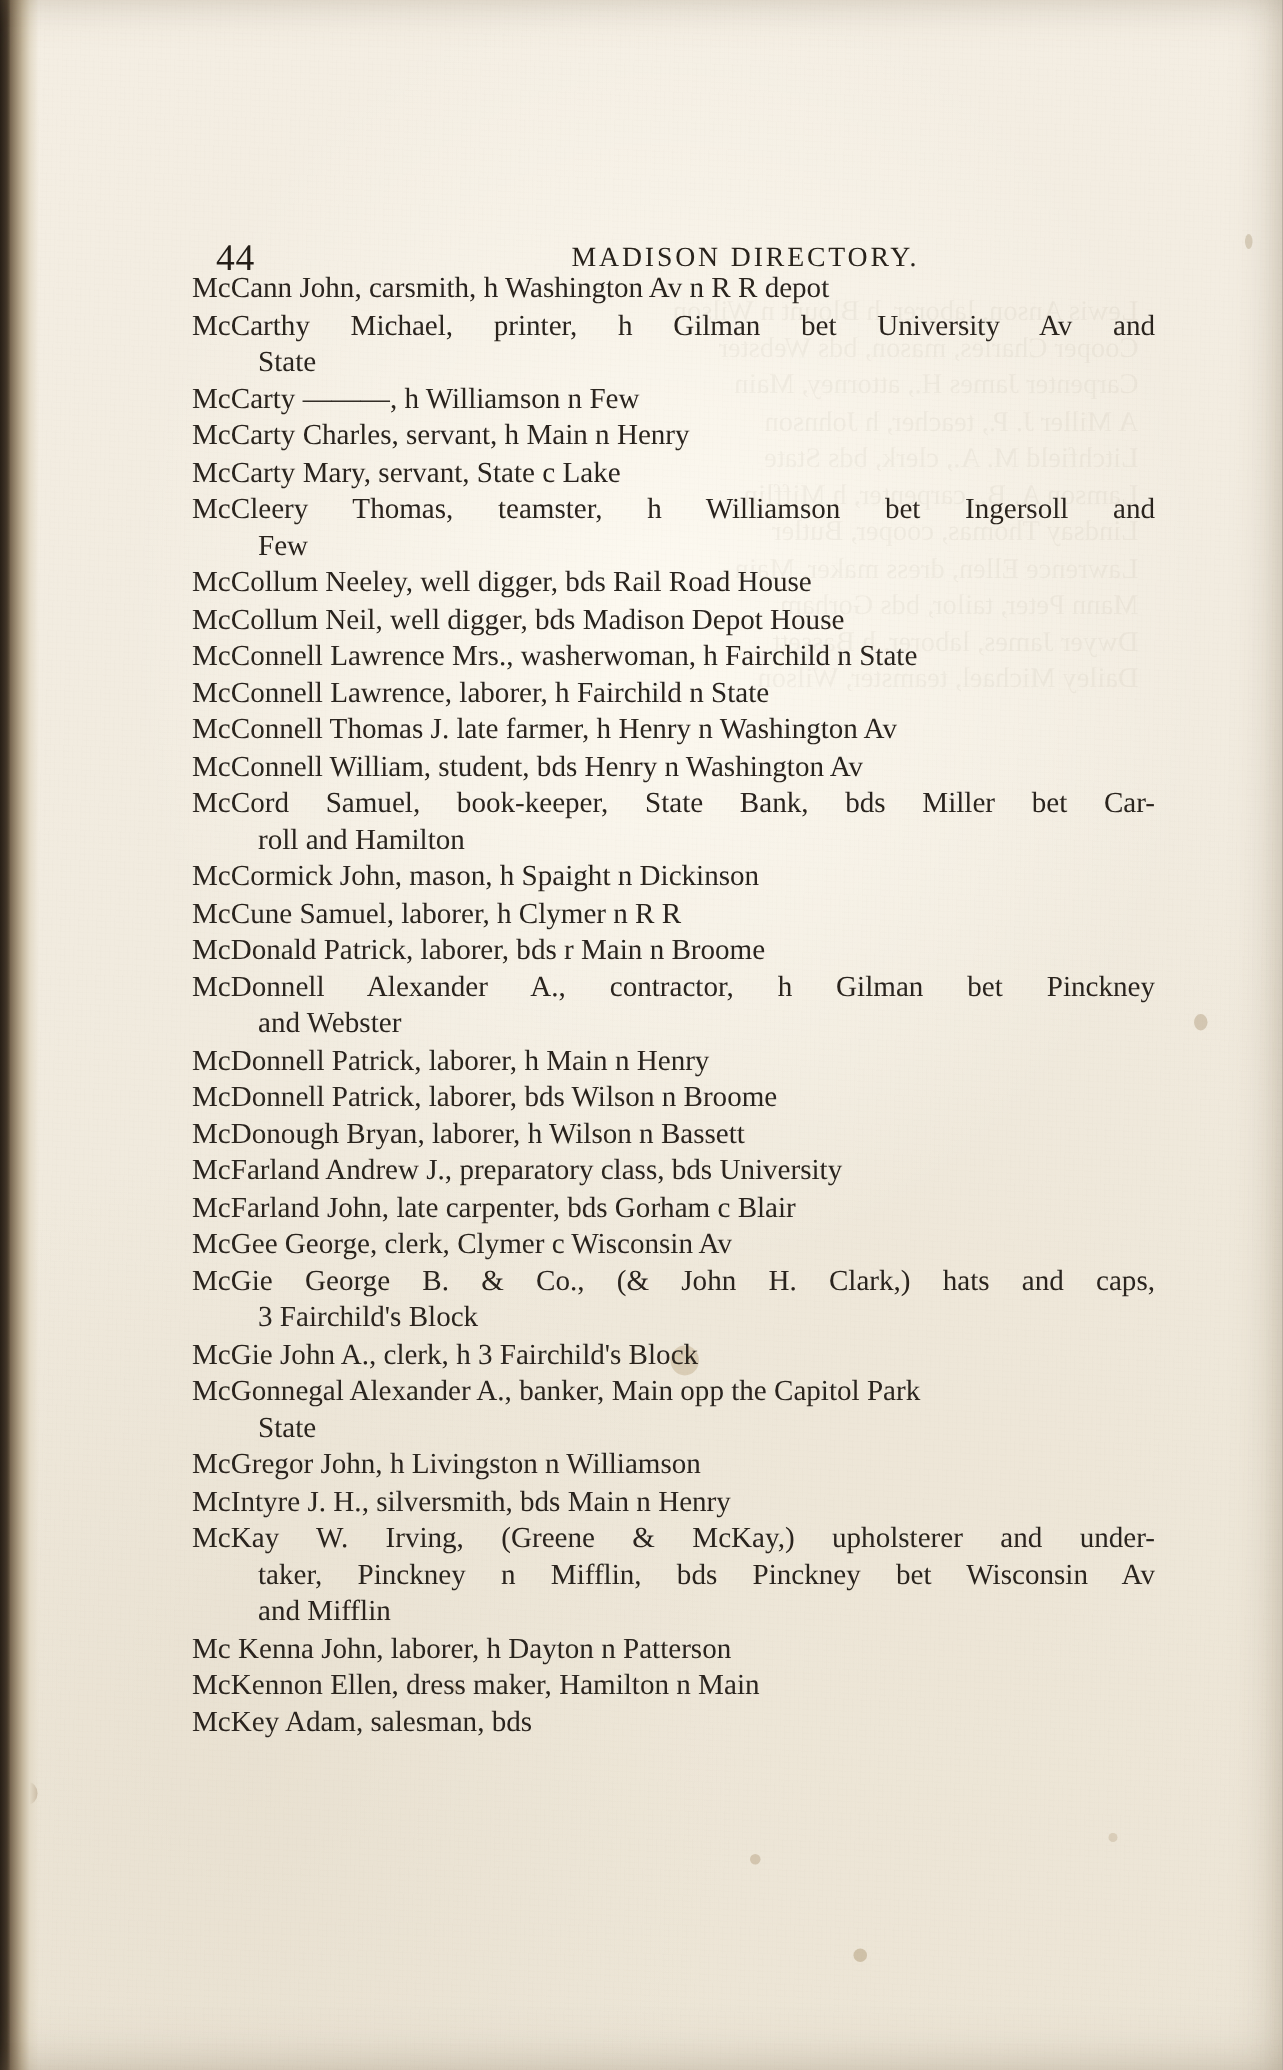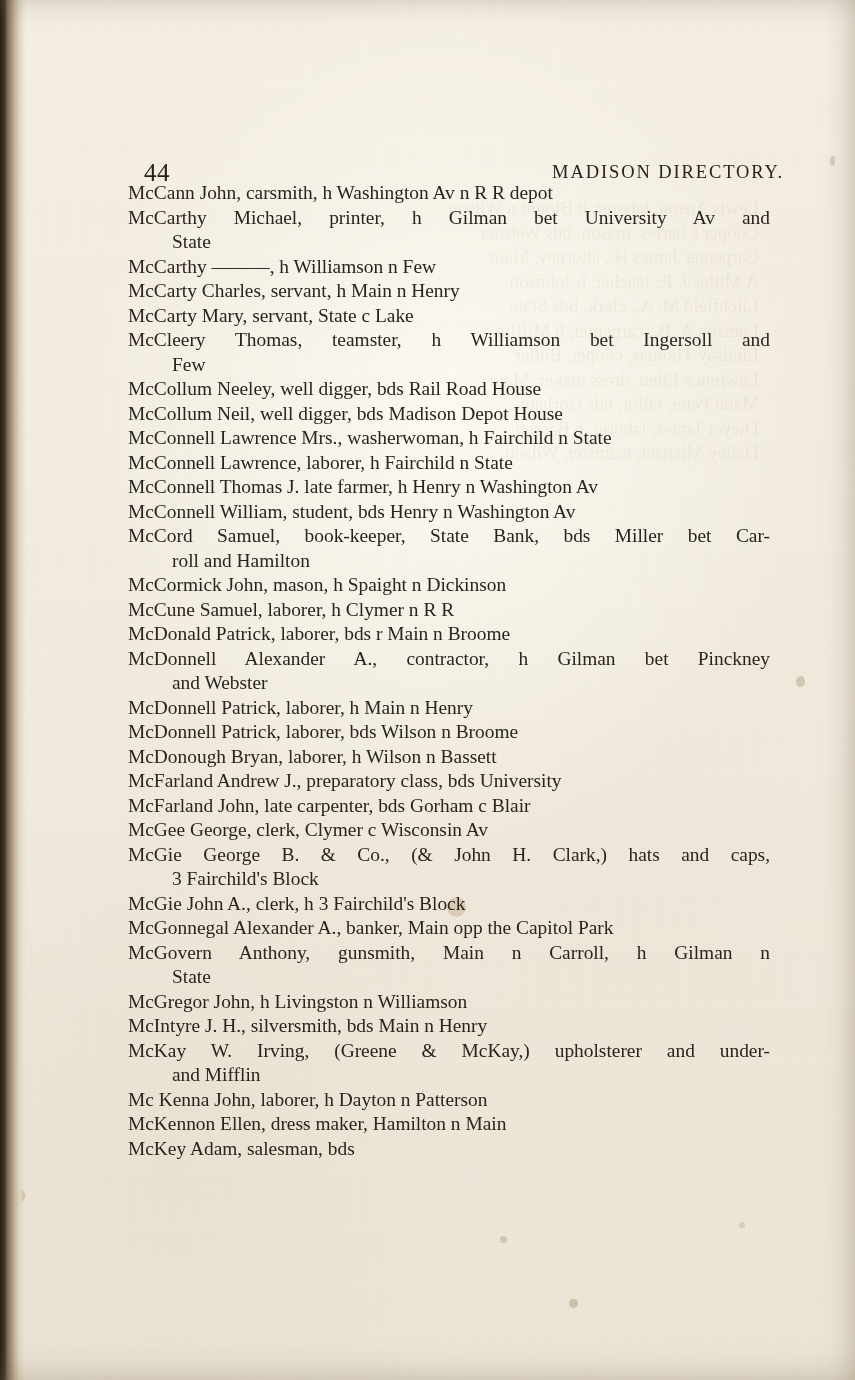--- a/index.html
+++ b/index.html
@@ -113,21 +113,21 @@
     top: 0;
     font-size: 25px;
     letter-spacing: 0.5px;
     color: #241e18;
   }
   .head-title {
     position: absolute;
     left: 0;
     top: 3px;
     width: 640px;
-    text-align: right;
+    text-align: center;
     font-size: 18.5px;
     letter-spacing: 1.9px;
     color: #29231c;
     padding-left: 66px;
     box-sizing: border-box;
   }
 
   .entries {
     position: absolute;
     left: 128px;
@@ -191,21 +191,21 @@
 
     <div class="entries" id="entries">
         <p class="entry">
           <span class="ln">McCann John, carsmith, h Washington Av n R R depot</span>
         </p>
         <p class="entry">
           <span class="ln just">McCarthy Michael, printer, h Gilman bet University Av and</span>
           <span class="ln cont">State</span>
         </p>
         <p class="entry">
-          <span class="ln">McCarthy ———, h Williamson n Few</span>
+          <span class="ln">McCarty ———, h Williamson n Few</span>
         </p>
         <p class="entry">
           <span class="ln">McCarty Charles, servant, h Main n Henry</span>
         </p>
         <p class="entry">
           <span class="ln">McCarty Mary, servant, State c Lake</span>
         </p>
         <p class="entry">
           <span class="ln just">McCleery Thomas, teamster, h Williamson bet Ingersoll and</span>
           <span class="ln cont">Few</span>
@@ -267,31 +267,31 @@
           <span class="ln just">McGie George B. &amp; Co., (&amp; John H. Clark,) hats and caps,</span>
           <span class="ln cont">3 Fairchild's Block</span>
         </p>
         <p class="entry">
           <span class="ln">McGie John A., clerk, h 3 Fairchild's Block</span>
         </p>
         <p class="entry">
           <span class="ln">McGonnegal Alexander A., banker, Main opp the Capitol Park</span>
         </p>
         <p class="entry">
-          <span class="ln just">McGovern Anthony, gunsmith, Main n Carroll, h Gilman n</span>
           <span class="ln cont">State</span>
         </p>
         <p class="entry">
           <span class="ln">McGregor John, h Livingston n Williamson</span>
         </p>
         <p class="entry">
           <span class="ln">McIntyre J. H., silversmith, bds Main n Henry</span>
         </p>
         <p class="entry">
           <span class="ln just">McKay W. Irving, (Greene &amp; McKay,) upholsterer and under-</span>
+          <span class="ln cont just">taker, Pinckney n Mifflin, bds Pinckney bet Wisconsin Av</span>
           <span class="ln cont">and Mifflin</span>
         </p>
         <p class="entry">
           <span class="ln">Mc Kenna John, laborer, h Dayton n Patterson</span>
         </p>
         <p class="entry">
           <span class="ln">McKennon Ellen, dress maker, Hamilton n Main</span>
         </p>
         <p class="entry">
           <span class="ln">McKey Adam, salesman, bds</span>

